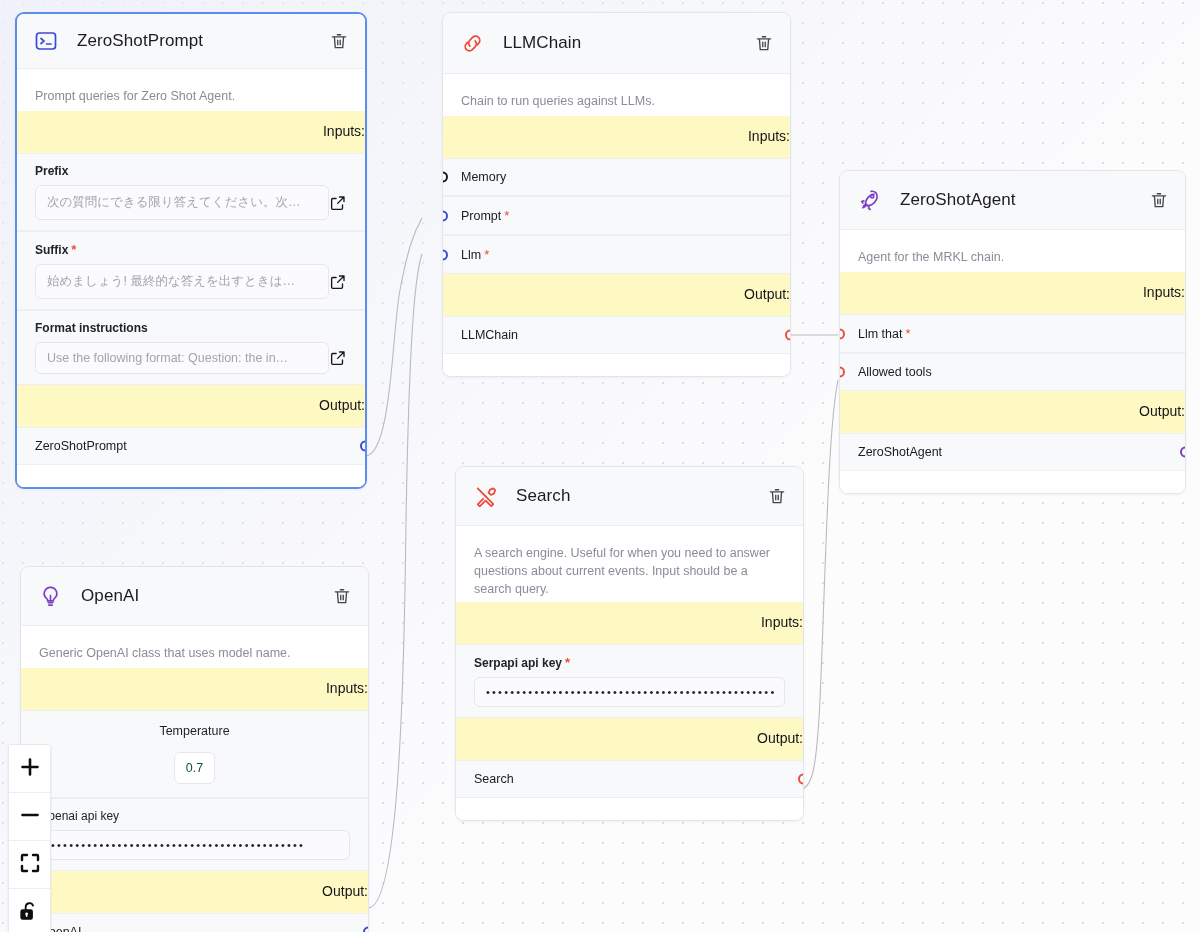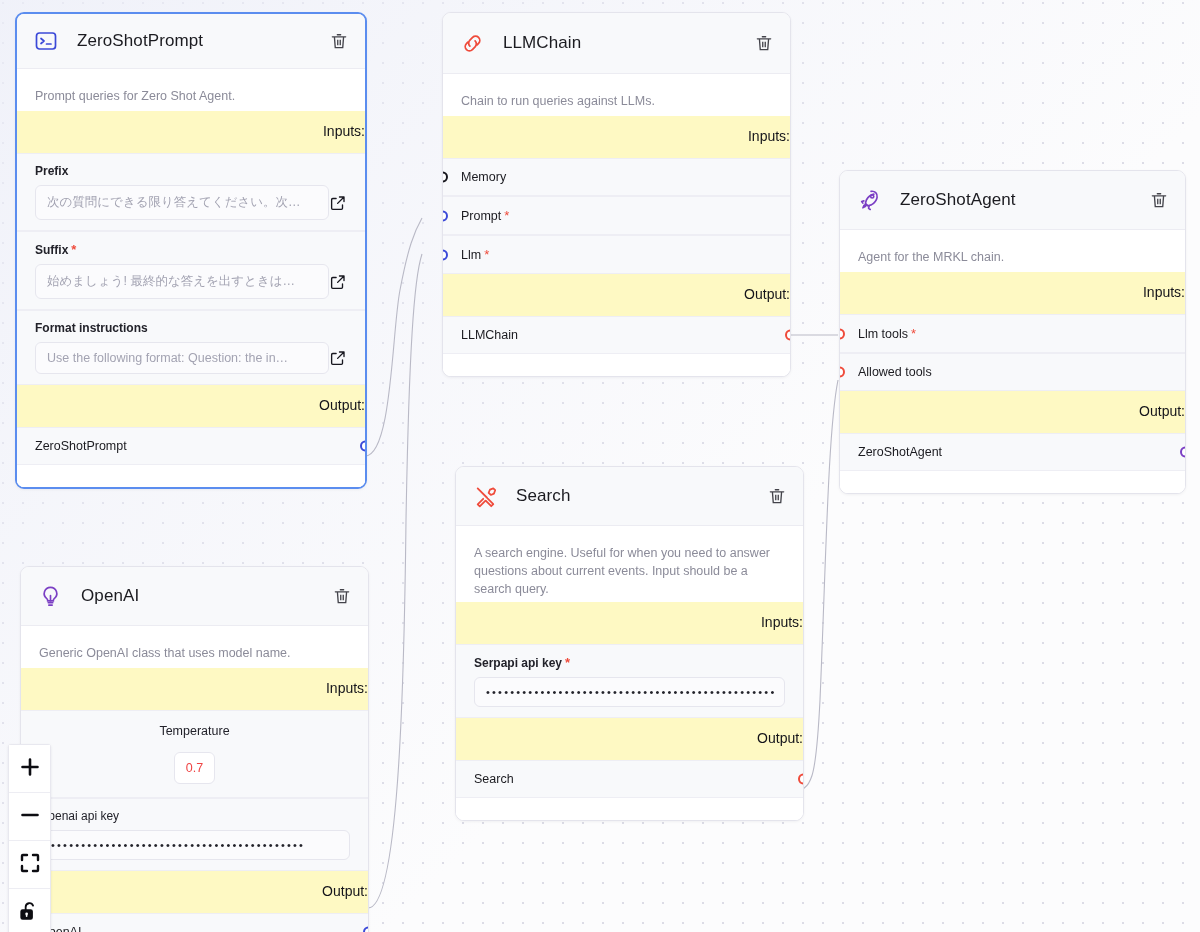--- a/index.html
+++ b/index.html
@@ -54,21 +54,21 @@
   }
   .row.plain{ padding:11px 18px; }
   .row .req{ color:#ef4b3b; font-size:13px; margin-left:3px; }
   .field-label{ font-size:12px; color:#22222a; font-weight:bold; display:block; margin-bottom:7px; }
   .field-wrap{ display:flex; align-items:center; }
   .txt{
     flex:1 1 auto; background:#fbfbfd; border:1px solid #e6e6ee; border-radius:6px;
     padding:8px 11px; font-size:12.5px; color:#a3a3b2; font-family:"Liberation Sans", sans-serif;
     white-space:nowrap; overflow:hidden; text-overflow:clip;
   }
-  .txt.val{ color:#ef4444; background:#fff; }
+  .txt.val{ color:#14532d; background:#fff; }
   .txt.pw{ color:#23232b; letter-spacing:2.2px; font-size:11px; }
   .ext{ width:18px; height:18px; flex:0 0 auto; cursor:pointer; }
   .inline{ display:flex; align-items:center; justify-content:space-between; gap:14px; }
   .inline .field-label{ margin:0; font-weight:normal; font-size:12.5px; }
   .inline .txt{ max-width:164px; }
 
   
   .handle{
     position:absolute; width:11px; height:11px; border-radius:50%;
     background:#ffffff; border:2px solid #6b6b80; cursor:crosshair; z-index:6;
@@ -235,21 +235,21 @@
           <path d="M10.5 10.5v6.5M13.5 10.5v6.5"></path>
         </svg>
       </span>
     </div>
     <div class="node-body">
       <div class="desc">Agent for the MRKL chain.</div>
       <div class="section">Inputs:</div>
 
       <div class="row plain">
         <span class="handle h-left h-red"></span>
-        <span>Llm tools</span><span class="req">*</span>
+        <span>Llm that</span><span class="req">*</span>
       </div>
       <div class="row plain">
         <span class="handle h-left h-red"></span>
         <span>Allowed tools</span>
       </div>
 
       <div class="section">Output:</div>
       <div class="row plain">
         <span>ZeroShotAgent</span>
         <span class="handle h-right h-purple"></span>

